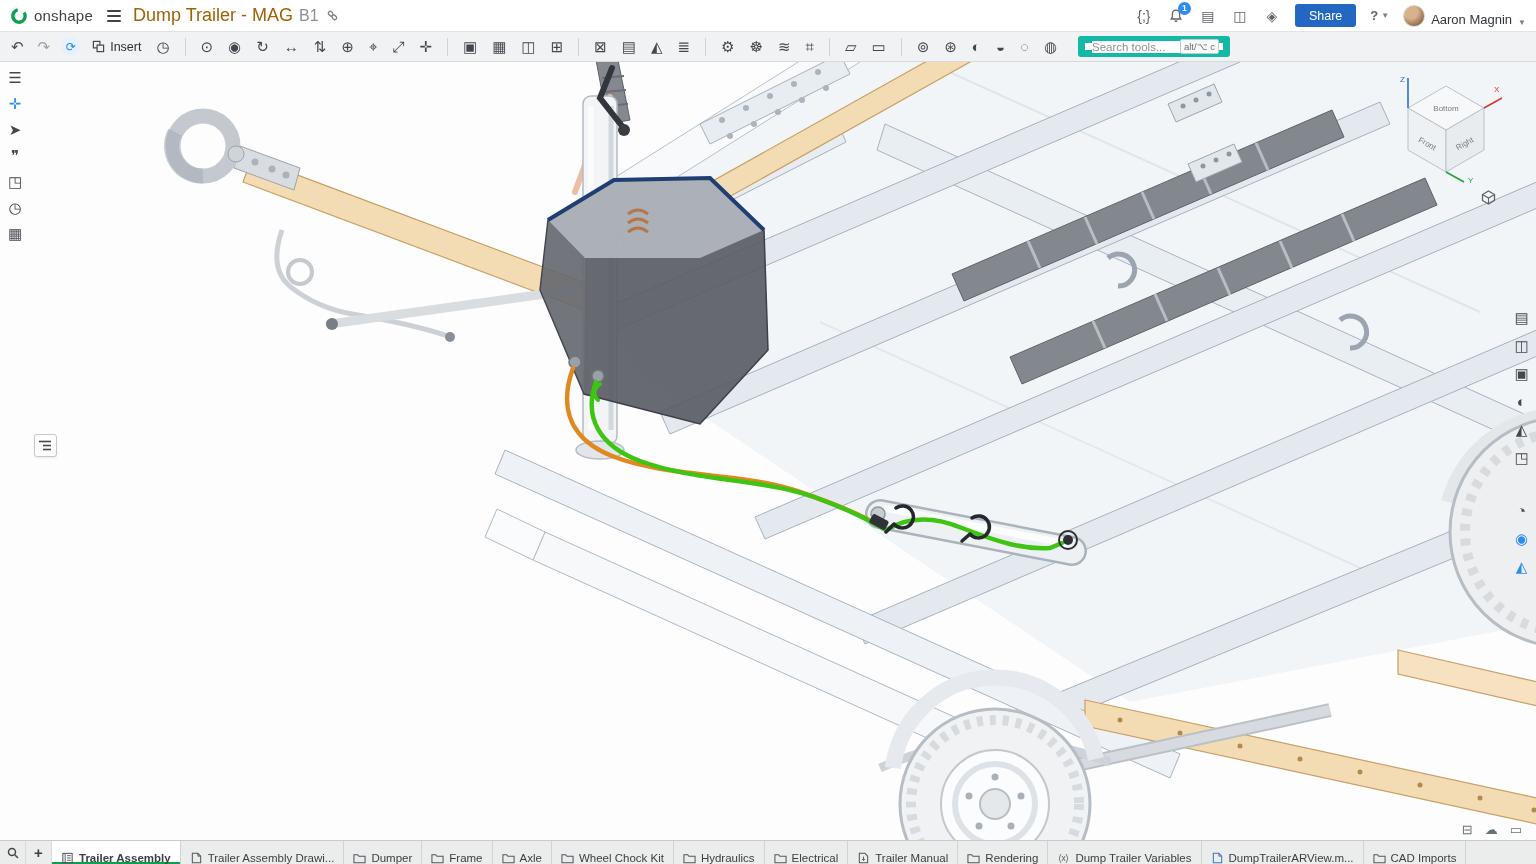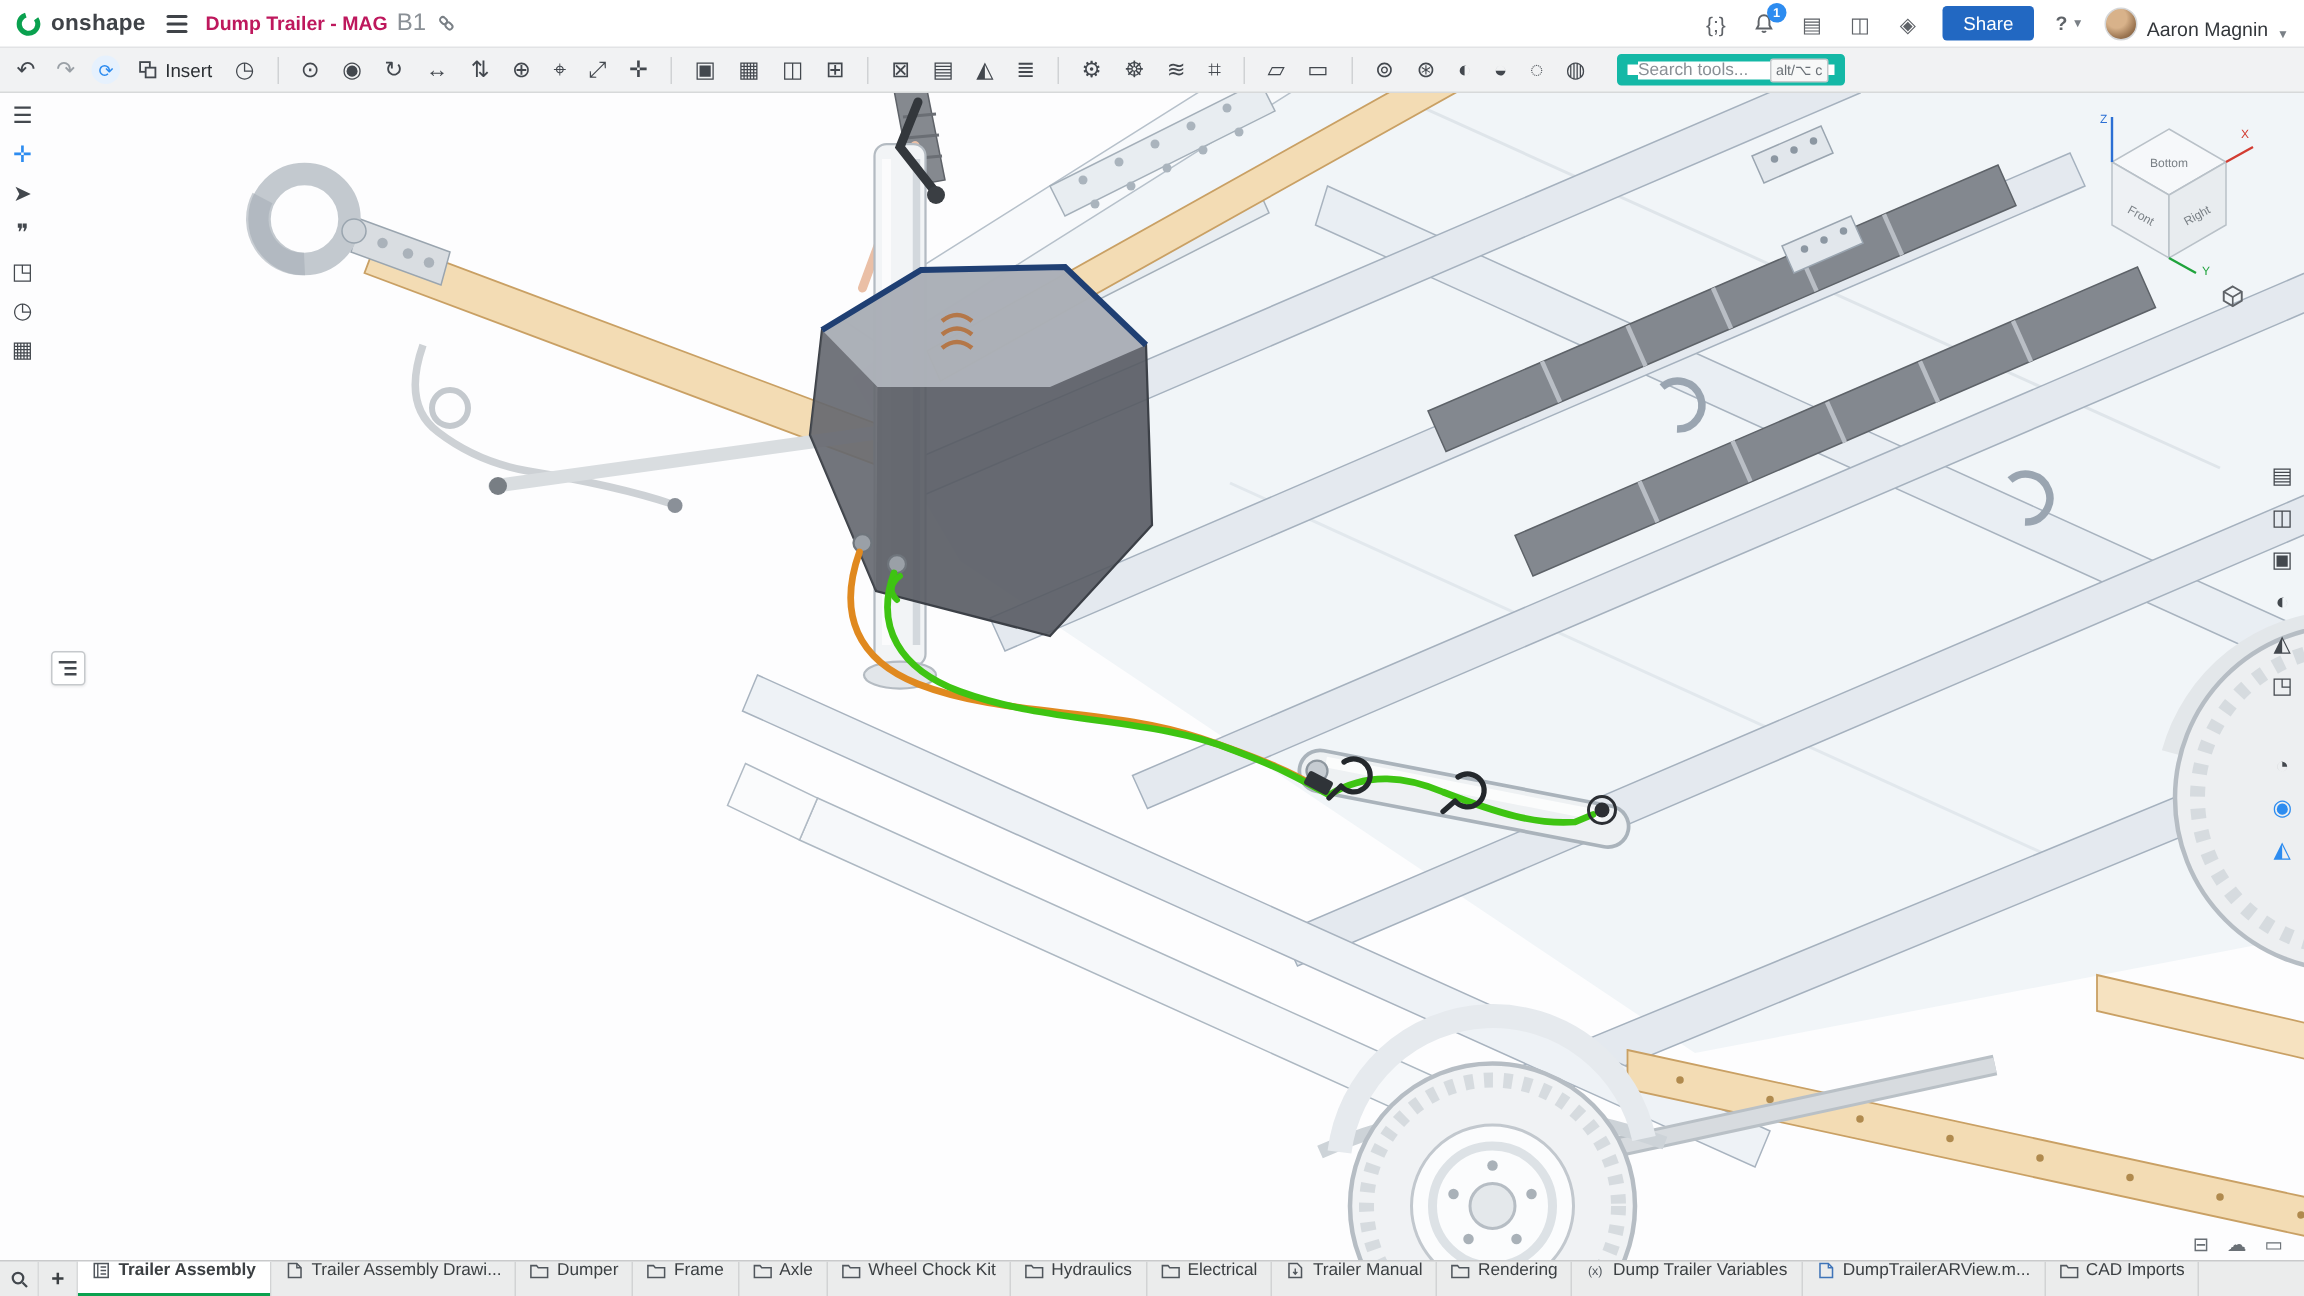--- a/index.html
+++ b/index.html
@@ -3,24 +3,24 @@
 <meta charset="utf-8">
 <style>
   *{margin:0;padding:0;box-sizing:border-box}
   html,body{width:1536px;height:864px;overflow:hidden;background:#fff;
     font-family:"Liberation Sans",sans-serif;color:#333}
 
   
   .header{height:32px;display:flex;align-items:center;padding:0 10px;background:#fff;
     border-bottom:1px solid #e2e3e5;position:relative;z-index:10}
   .logo-wrap{display:flex;align-items:center;gap:6px}
-  .brand{font-size:15px;font-weight:700;color:#3f4348;letter-spacing:.2px}
+  .brand{font-size:15px;font-weight:400;color:#3f4348;letter-spacing:.2px}
   .hamburger{margin:0 12px 0 14px;cursor:pointer;display:flex;flex-direction:column;gap:3px}
   .hamburger i{display:block;width:14px;height:2px;background:#3f4348;border-radius:1px}
-  .doc-title{font-size:13px;font-weight:700;color:#be185d}
+  .doc-title{font-size:18px;font-weight:400;color:#a16207}
   .doc-version{font-size:16px;color:#8a9096;margin-left:6px}
   .doc-link{margin-left:7px;display:flex;align-items:center}
   .hd-right{margin-left:auto;display:flex;align-items:center;gap:14px}
   .hd-icon{font-size:14px;color:#5f6368;cursor:pointer;position:relative;display:flex;
     align-items:center;justify-content:center;min-width:18px;height:20px}
   .bell-badge{position:absolute;top:-4px;right:-6px;background:var(--badge-blue,#2d8cf0);
     color:#fff;font-size:8.5px;font-weight:700;border-radius:7px;min-width:13px;height:13px;
     display:flex;align-items:center;justify-content:center;padding:0 2px}
   .share-btn{background:var(--share-blue,#2268c2);color:#fff;border:none;border-radius:3px;
     height:23px;padding:0 14px;font-size:12.5px;font-family:inherit;cursor:pointer}
@@ -67,21 +67,21 @@
   .corner-icons{position:absolute;right:14px;bottom:4px;display:flex;gap:12px;z-index:5}
   .corner-icons .rail-icon{font-size:13px;color:#6a7076}
 
   
   .tabbar{height:24px;background:#ebecec;border-top:1px solid #c9cacb;display:flex;
     align-items:stretch;position:relative;z-index:10}
   .tab-ctrl{width:26px;border:none;background:transparent;display:flex;align-items:center;
     justify-content:center;cursor:pointer;color:#43484e;border-right:1px solid #d8d9da}
   .tab-ctrl.plus{font-size:15px;font-weight:700;color:#3c4043;font-family:inherit}
   .tabs{display:flex;flex:1;overflow:hidden}
-  .tab{display:flex;align-items:flex-start;gap:5px;padding:0 9px;font-size:11.5px;color:#3c4043;
+  .tab{display:flex;align-items:flex-end;gap:5px;padding:0 9px;font-size:11.5px;color:#3c4043;
     border-right:1px solid #d2d3d4;cursor:pointer;white-space:nowrap}
   .tab.active{background:#fff;font-weight:700;box-shadow:inset 0 -2px 0 var(--brand-green,#0aa14f)}
   .tab-ic{display:flex;align-items:center;color:#50565c}
   .tab-ic svg{width:13px;height:12px}
   .tab-ic.blue{color:#3f74b8}
 
   .wood{fill:var(--wood-tan,#f3dcb4);stroke:#c9a064;stroke-width:1.2}
   .frame{fill:#e4e9ef;stroke:#a5b1be;stroke-width:1}
   .wire-o{stroke:var(--wire-orange,#e0891f)}
   .wire-g{stroke:var(--wire-green,#3ec412)}

